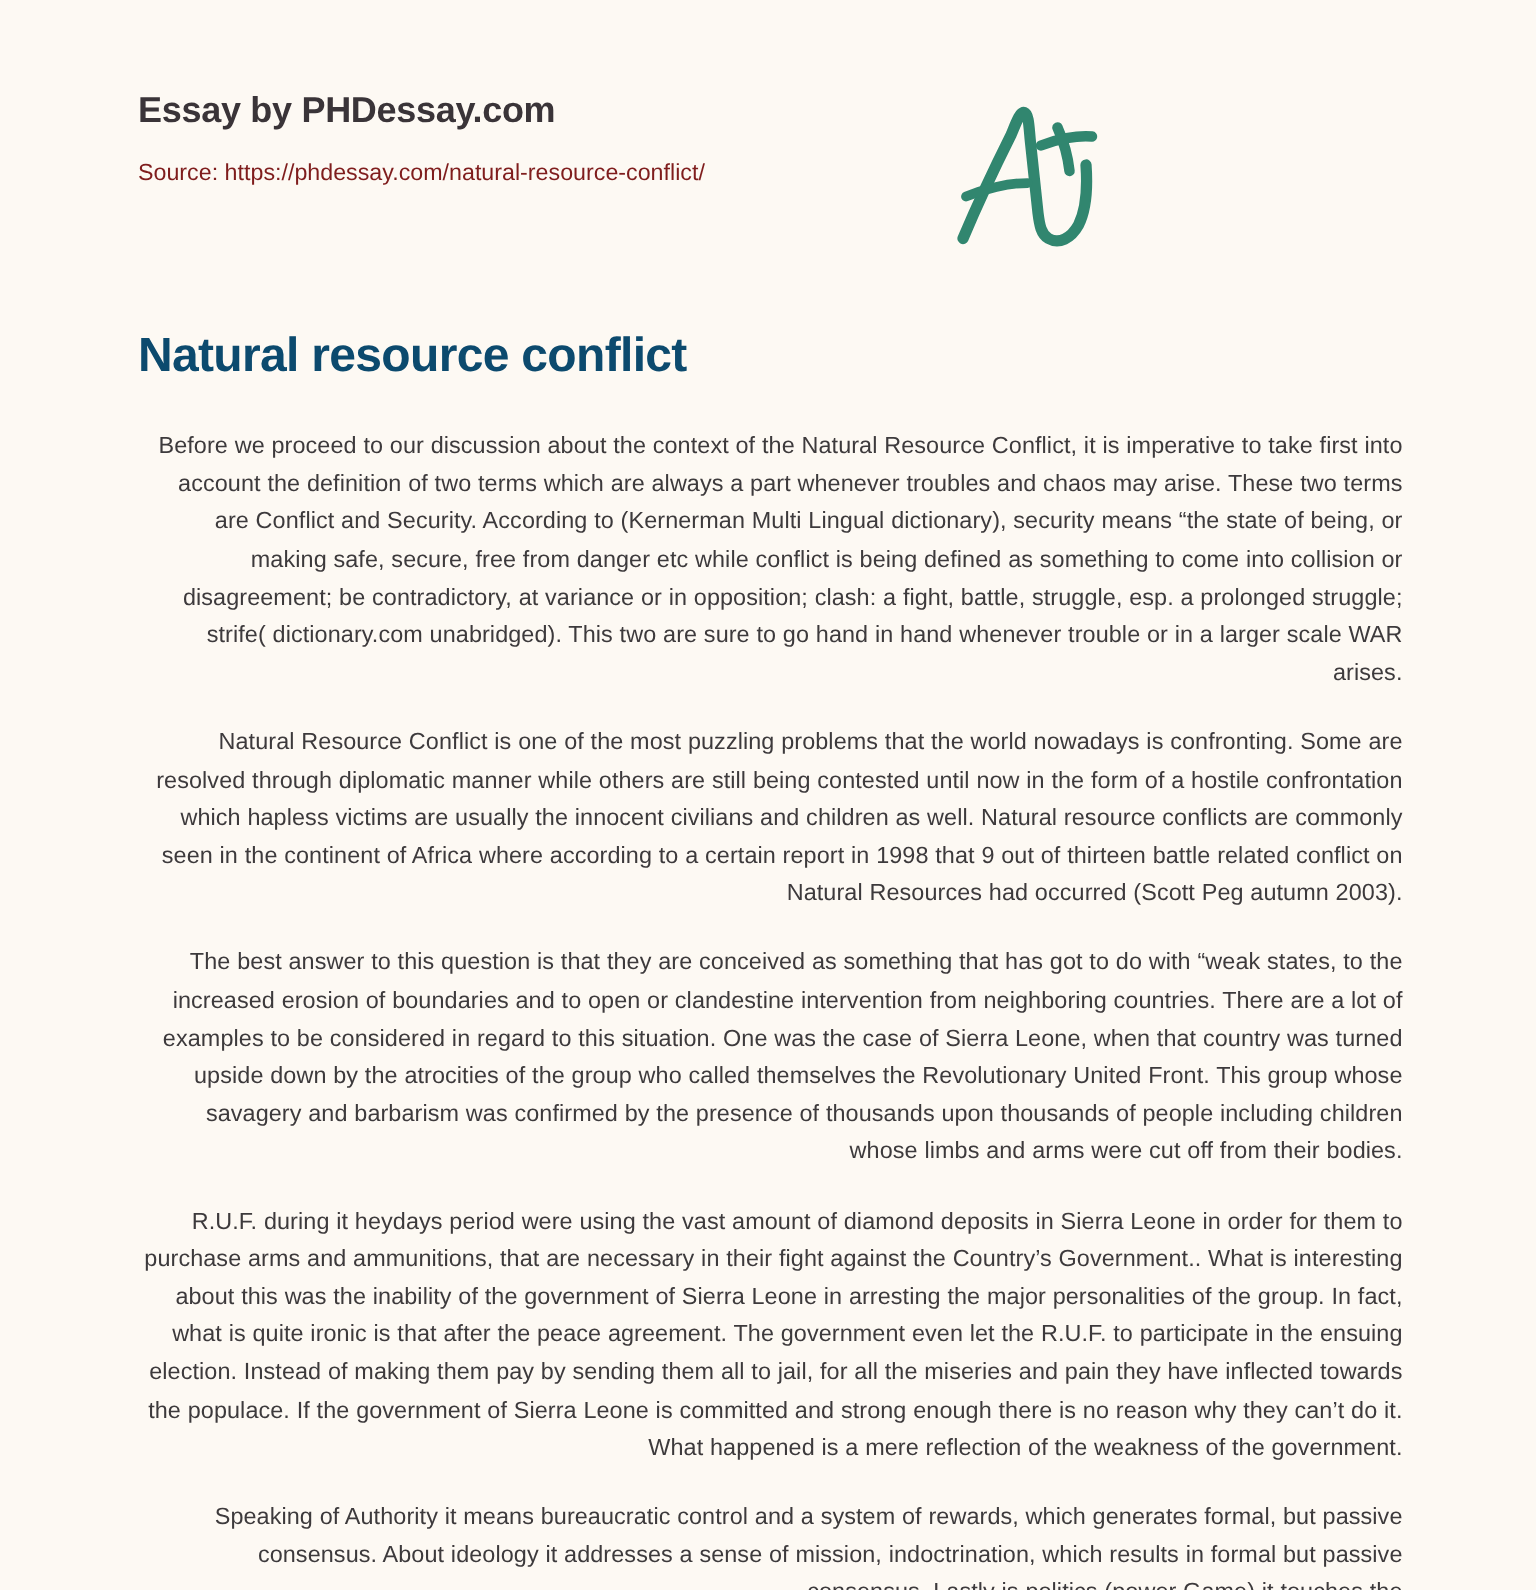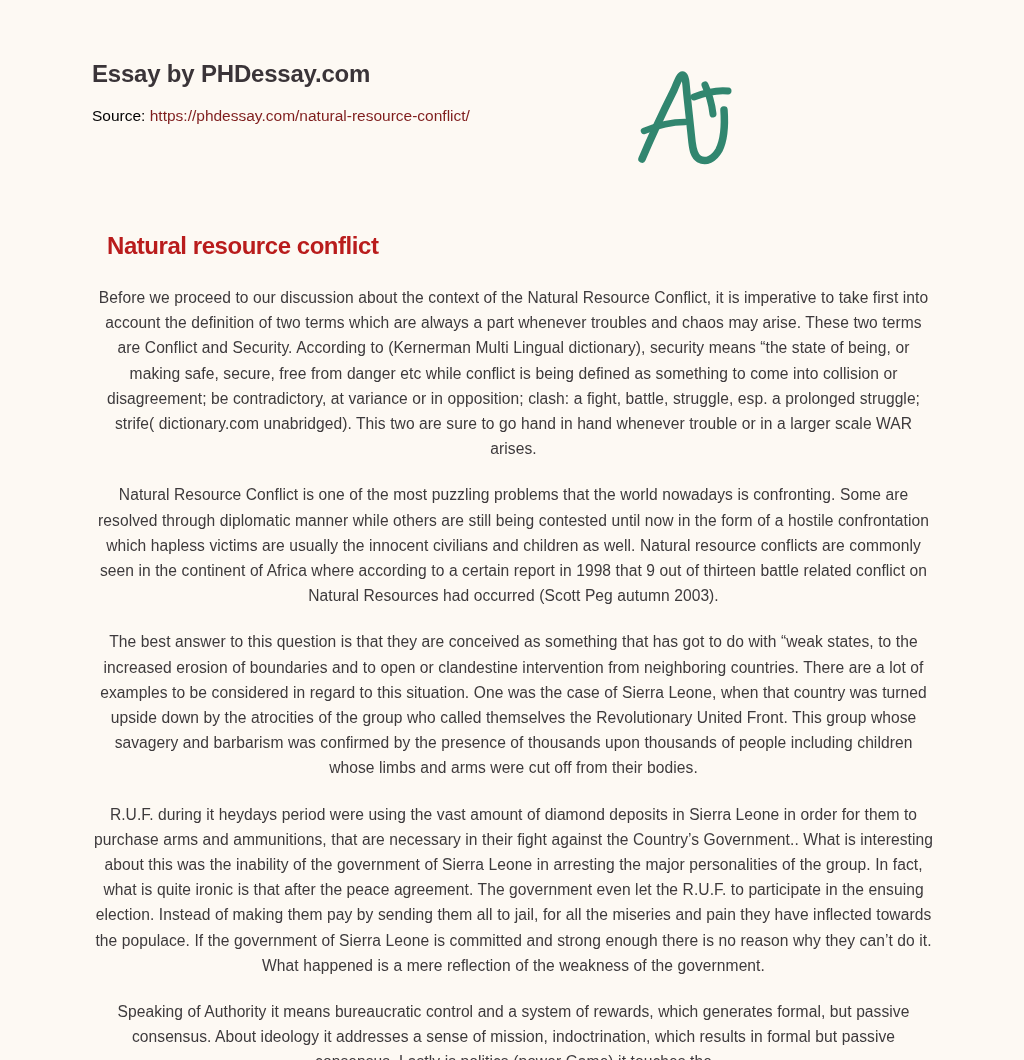--- a/index.html
+++ b/index.html
@@ -38,21 +38,21 @@
   }
   .source-line {
     margin: 0;
     padding-top: 17px;
     font-size: 15.5px;
     line-height: 1.3;
     color: #8b8b8b;
     white-space: nowrap;
   }
   .source-label {
-    color: #000000;
+    color: #7f1d1d;
     text-align: center;
   }
   .source-url {
     color: #7f1d1d;
     text-decoration: none;
   }
 
   
   .logo {
     position: absolute;
@@ -66,41 +66,41 @@
     width: 110px;
     height: 105px;
   }
 
   
   .doc-title {
     position: absolute;
     left: 92px;
     top: 216px;
     width: 840px;
-    margin: 15px;
-    font-size: 24px;
+    margin: 0;
+    font-size: 32px;
     font-weight: bold;
-    color: #b91c1c;
+    color: #0c4a6e;
     letter-spacing: -0.45px;
     line-height: 1.25;
   }
 
   
   .article {
     position: absolute;
     left: 92px;
     top: 285px;
     width: 843px;
   }
   .article p {
     margin: 0 0 21px 0;
     font-size: 15.6px;
     line-height: 25.2px;
     color: #3d3a3c;
-    text-align: center;
+    text-align: right;
     letter-spacing: 0.06px;
     word-spacing: 0.1px;
   }
   .article p:last-child {
     margin-bottom: 0;
   }
 </style>
 </head>
 <body>
 

